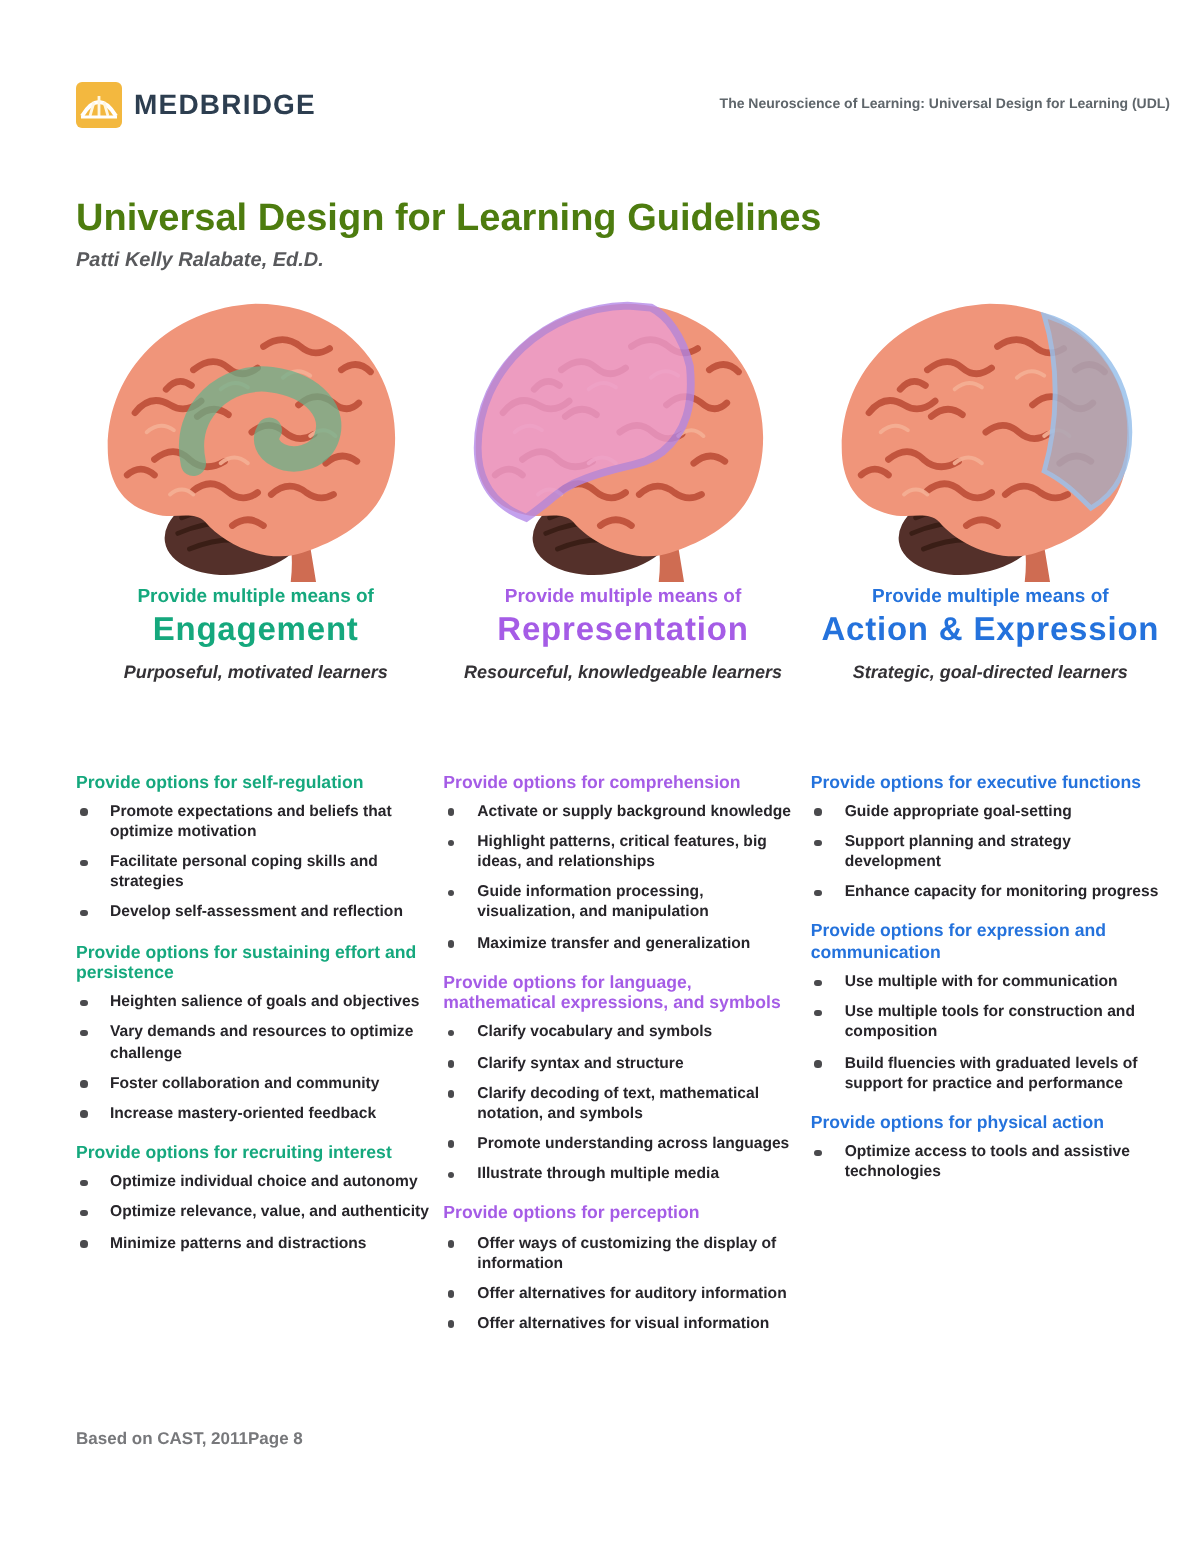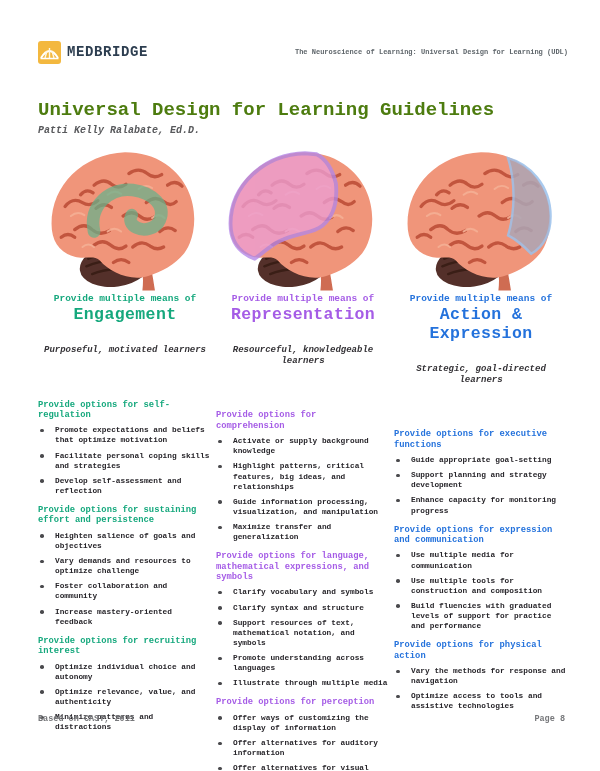--- a/index.html
+++ b/index.html
@@ -1,51 +1,51 @@
 <!DOCTYPE html>
 <html><head>
 <meta charset="utf-8">
 <style>
   html,body{margin:0;padding:0;background:#fff;}
   .page{
     width:600px;height:771px;position:relative;background:#fff;
-    font-family:Liberation Mono, monospace;box-sizing:border-box;
-    padding:38px 32px 0 38px;overflow:hidden;color:#232024;border-radius:26px;
+    font-family:Liberation Sans, sans-serif;box-sizing:border-box;
+    padding:38px 15px 0 38px;overflow:hidden;color:#232024;border-radius:26px;
   }
   
   .hdr{display:flex;justify-content:space-between;align-items:center;height:28px;}
   .logo{display:flex;align-items:center;gap:6px;}
   .logo-text{font-weight:bold;font-size:14px;letter-spacing:.6px;color:#2d3e50;}
   .doc-ref{font-size:7px;font-weight:bold;color:#5f666b;text-align:right;max-width:300px;}
   
   .title{margin-top:34px;font-size:19px;font-weight:bold;color:#4d7c0f;line-height:1.1;}
   .author{margin-top:4px;font-size:10px;font-weight:bold;font-style:italic;color:#58595c;}
   
   .cols{display:flex;gap:4px;margin-top:10px;}
   .col{flex:1 1 0;min-width:0;}
   .brain-wrap{height:146px;display:flex;align-items:center;justify-content:center;}
   .brain-svg{width:100%;height:146px;display:block;}
   .col-head{text-align:center;margin-top:2px;}
   .kicker{font-size:9.5px;font-weight:bold;color:var(--col-color);line-height:1.15;}
   .colname{font-size:16.5px;font-weight:bold;letter-spacing:.4px;color:var(--col-color);line-height:1.15;margin-top:1px;}
-  .colsub{font-size:9px;font-weight:bold;font-style:italic;color:#343236;margin-top:20px;line-height:1.2;}
+  .colsub{font-size:9px;font-weight:bold;font-style:italic;color:#343236;margin-top:6px;line-height:1.2;}
   .sections{margin-top:44px;text-align:left;}
   .sec{margin-bottom:9px;}
   .sec-h{font-size:8.8px;font-weight:bold;color:var(--col-color);line-height:1.18;margin-bottom:5px;}
   ul.bullets{list-style:none;margin:0 0 2px 0;padding:0;}
   ul.bullets li{
     position:relative;padding-left:17px;font-size:7.8px;line-height:1.3;
     color:#27252a;margin-bottom:5px;font-weight:bold;
   }
   ul.bullets li::before{
     content:"";position:absolute;left:2px;top:3.5px;width:3.5px;height:3.5px;
     border-radius:50%;background:#4a4a4d;
   }
   
-  .ftr{position:absolute;left:38px;right:35px;bottom:47px;display:flex;justify-content:space-between;
+  .ftr{position:absolute;left:38px;right:35px;bottom:47px;display:flex;justify-content:flex-start;
        font-size:8.5px;font-weight:bold;color:#77787b;}
   .hidden-defs{position:absolute;width:0;height:0;overflow:hidden;}
 </style>
 </head>
 <body>
 
 <svg class="hidden-defs" aria-hidden="true">
   <defs>
     <symbol id="brainBase" viewBox="0 0 180 150">
 
@@ -164,21 +164,21 @@
               <li>Highlight patterns, critical features, big ideas, and relationships</li>
               <li>Guide information processing, visualization, and manipulation</li>
               <li>Maximize transfer and generalization</li>
             </ul>
           </div>
           <div class="sec">
             <div class="sec-h">Provide options for language, mathematical expressions, and symbols</div>
             <ul class="bullets">
               <li>Clarify vocabulary and symbols</li>
               <li>Clarify syntax and structure</li>
-              <li>Support resources of text, mathematical notation, and symbols</li>
+              <li>Clarify decoding of text, mathematical notation, and symbols</li>
               <li>Promote understanding across languages</li>
               <li>Illustrate through multiple media</li>
             </ul>
           </div>
           <div class="sec">
             <div class="sec-h">Provide options for perception</div>
             <ul class="bullets">
               <li>Offer ways of customizing the display of information</li>
               <li>Offer alternatives for auditory information</li>
               <li>Offer alternatives for visual information</li>
@@ -204,29 +204,28 @@
             <div class="sec-h">Provide options for executive functions</div>
             <ul class="bullets">
               <li>Guide appropriate goal-setting</li>
               <li>Support planning and strategy development</li>
               <li>Enhance capacity for monitoring progress</li>
             </ul>
           </div>
           <div class="sec">
             <div class="sec-h">Provide options for expression and communication</div>
             <ul class="bullets">
-              <li>Use multiple media for communication</li>
+              <li>Use multiple with for communication</li>
               <li>Use multiple tools for construction and composition</li>
               <li>Build fluencies with graduated levels of support for practice and performance</li>
             </ul>
           </div>
           <div class="sec">
             <div class="sec-h">Provide options for physical action</div>
             <ul class="bullets">
-              <li>Vary the methods for response and navigation</li>
               <li>Optimize access to tools and assistive technologies</li>
             </ul>
           </div>
         </div>
   </section>
 </div>
 
   <div class="ftr">
     <span>Based on CAST, 2011</span>
     <span>Page 8</span>

